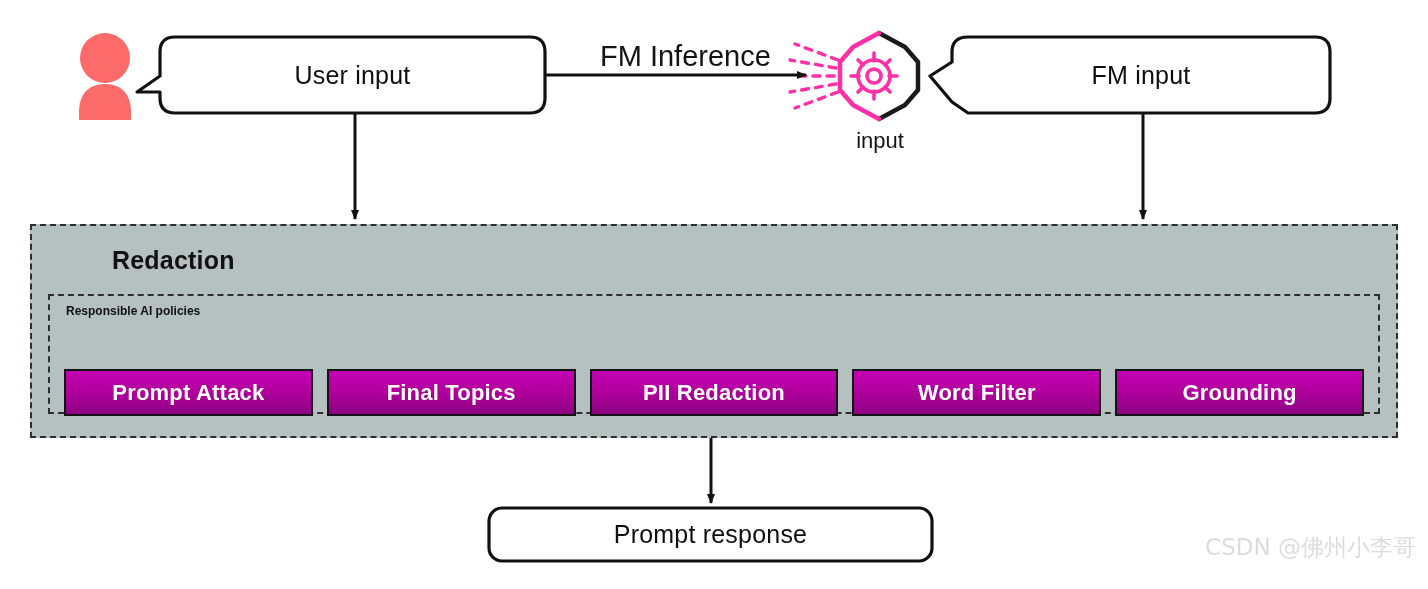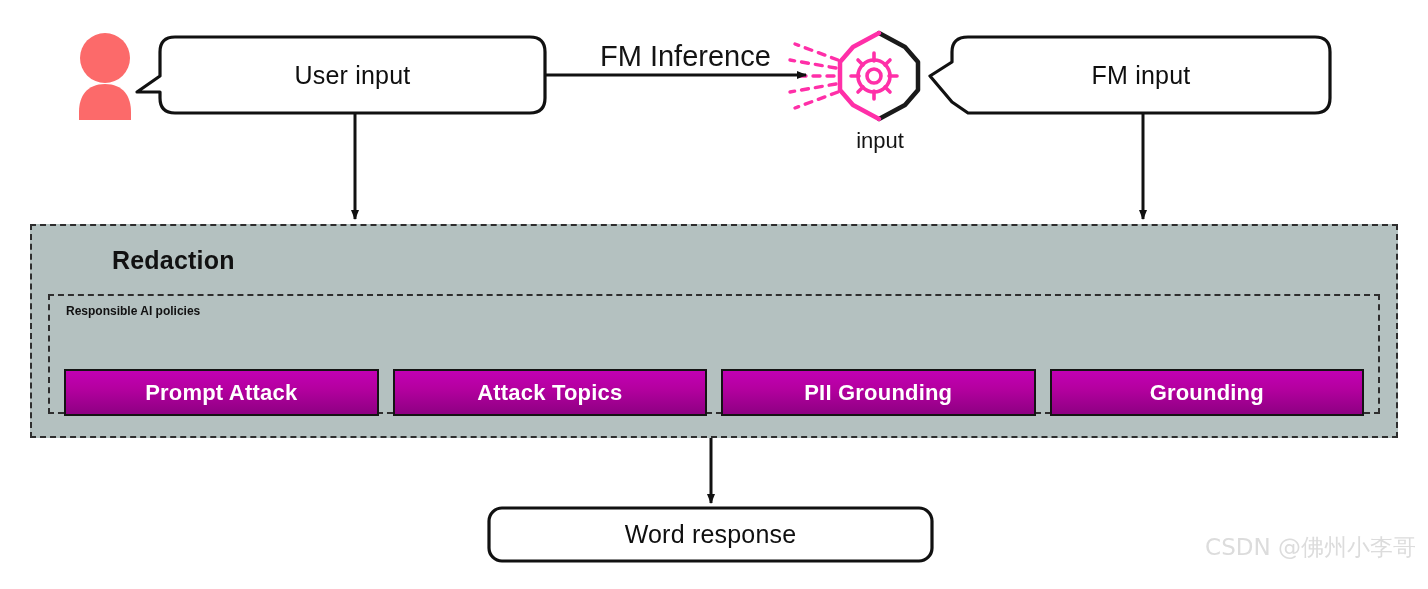--- a/index.html
+++ b/index.html
@@ -248,31 +248,34 @@
     </div>
 
     <div id="policies-box">
       <div id="policies-caption">Responsible AI policies</div>
 
       <div id="policy-row">
         <div class="policy-chip">
           <span>Prompt Attack</span>
         </div>
         <div class="policy-chip">
-          <span>Attack Topics</span>
-        </div>
-        <div class="policy-chip">
-          <span>PII Grounding</span>
+          <span>Final Topics</span>
+        </div>
+        <div class="policy-chip">
+          <span>PII Redaction</span>
+        </div>
+        <div class="policy-chip">
+          <span>Word Filter</span>
         </div>
         <div class="policy-chip">
           <span>Grounding</span>
         </div>
       </div>
     </div>
   </div>
 
   <div class="node-label" style="left:489px; top:508px; width:443px; height:53px;">
-    <span>Word response</span>
+    <span>Prompt response</span>
   </div>
 
   <div id="watermark">CSDN @佛州小李哥</div>
 
 </div>
 
 </body></html>

